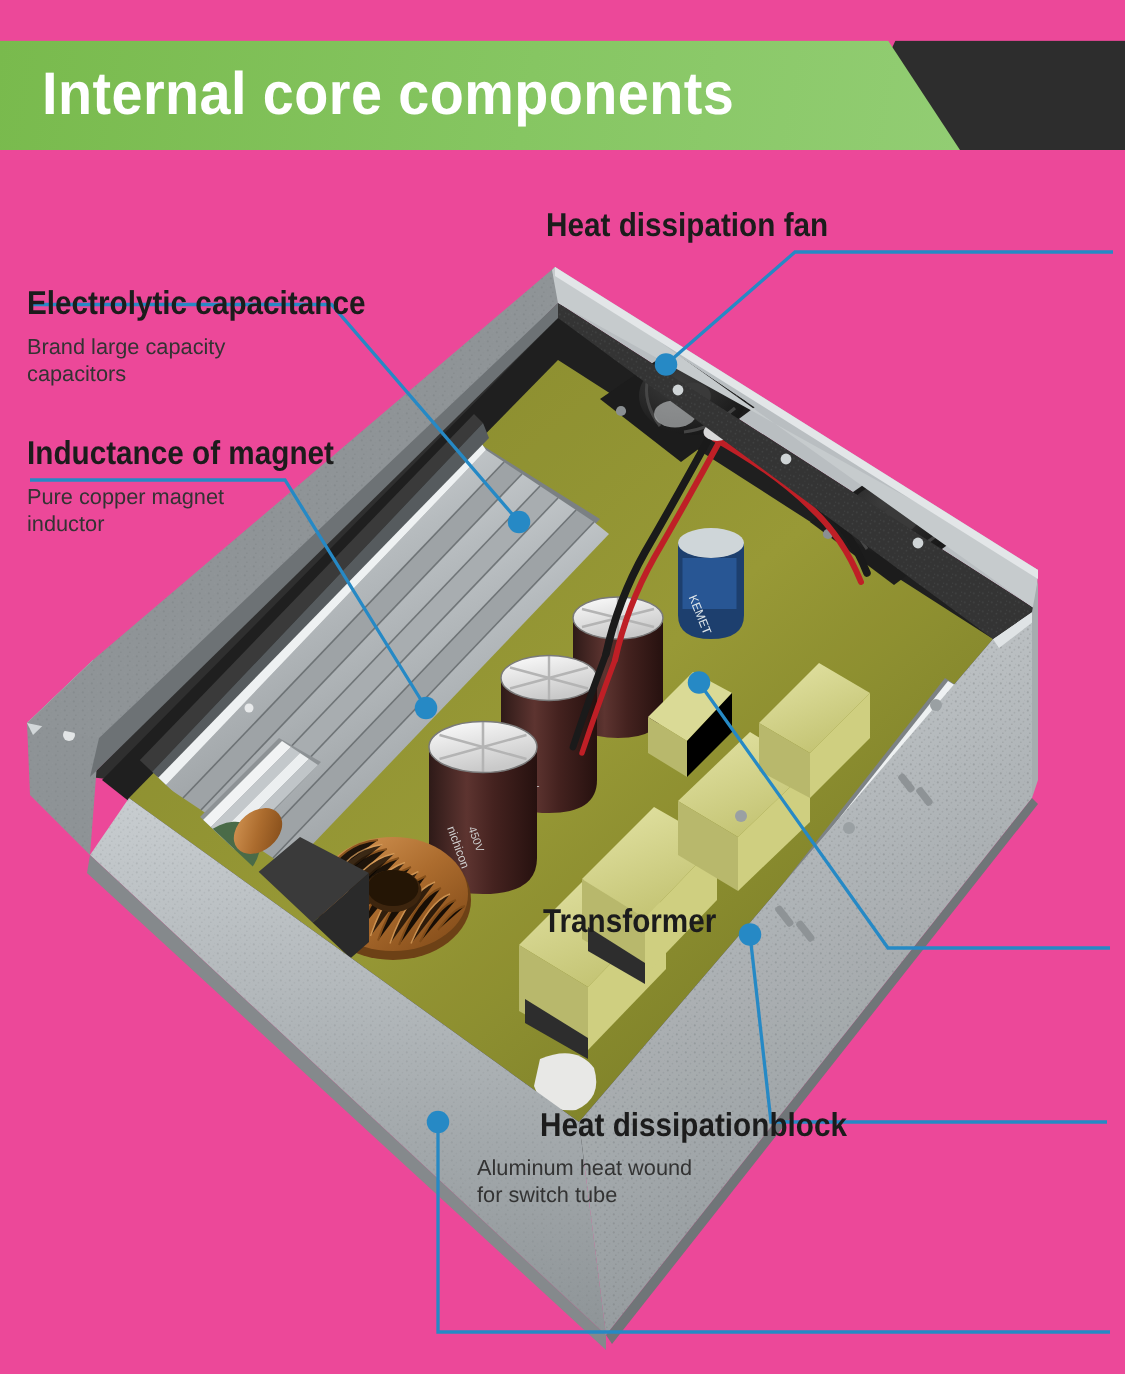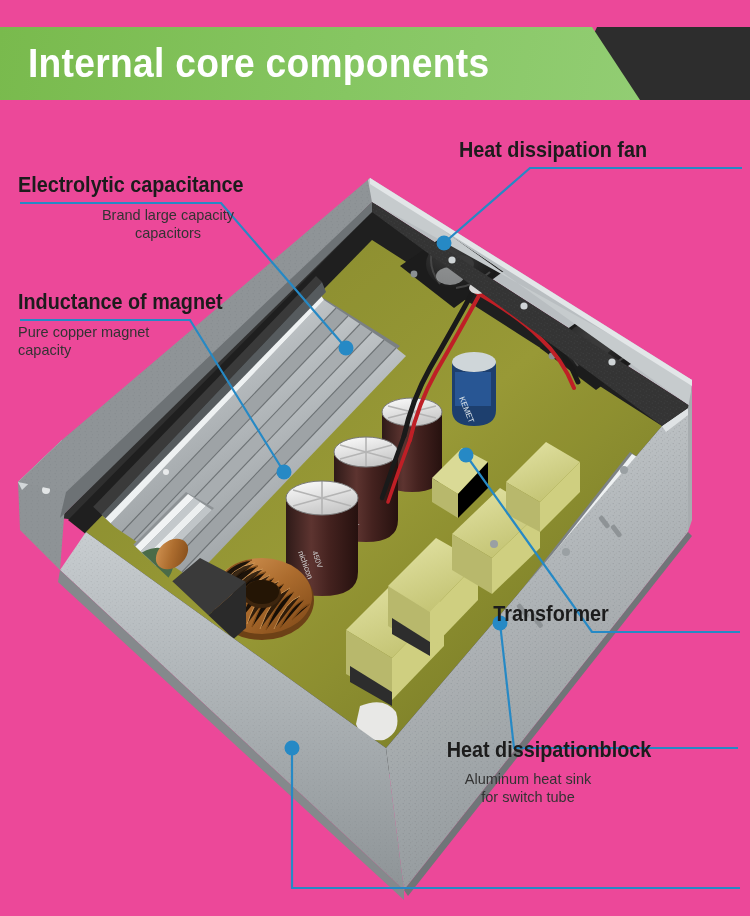--- a/index.html
+++ b/index.html
@@ -28,21 +28,21 @@
 
   
   .callout{position:absolute;}
   .co-title{font-family:"Liberation Sans Narrow","Liberation Sans",sans-serif;
     font-weight:bold;color:#1c1c1c;font-size:22px;line-height:25px;
     white-space:nowrap;transform:scaleX(.9);}
   .co-sub{font-family:"Liberation Sans","DejaVu Sans",sans-serif;
     color:#333;font-size:14.5px;line-height:17.5px;font-weight:400;}
   .co-left  .co-title{transform-origin:left center;}
   .co-right .co-title{transform-origin:right center;}
-  .co-right{text-align:center;}
+  .co-right{text-align:left;}
 
   .leader{position:absolute;left:0;top:0;pointer-events:none;}
 </style>
 </head>
 <body>
 
 <div id="stage">
 
   <div class="hdr">
     <div class="hdr-dark"></div>
@@ -479,46 +479,46 @@
     <g fill="#2689c5">
       <circle cx="346" cy="348" r="7.5"></circle>
       <circle cx="284" cy="472" r="7.5"></circle>
       <circle cx="444" cy="243" r="7.5"></circle>
       <circle cx="466" cy="455" r="7.5"></circle>
       <circle cx="500" cy="623" r="7.5"></circle>
       <circle cx="292" cy="748" r="7.5"></circle>
     </g>
   </svg>
 
-  <div class="callout co-left" style="left:18px;top:172px;width:300px;">
+  <div class="callout co-left" style="left:18px;top:189px;width:300px;">
     <div class="co-title">Electrolytic capacitance</div>
-    <div class="co-sub" style="margin-top:10px;text-align:center;">
+    <div class="co-sub" style="margin-top:10px;">
       <div>Brand large capacity</div>
       <div>capacitors</div>
     </div>
   </div>
 
   <div class="callout co-left" style="left:18px;top:289px;width:300px;">
     <div class="co-title">Inductance of magnet</div>
     <div class="co-sub" style="margin-top:10px;">
       <div>Pure copper magnet</div>
-      <div>capacity</div>
+      <div>inductor</div>
     </div>
   </div>
 
   <div class="callout co-right" style="right:8px;top:137px;width:420px;">
     <div class="co-title">Heat dissipation fan</div>
   </div>
 
   <div class="callout co-right" style="right:10px;top:601px;width:420px;">
     <div class="co-title">Transformer</div>
   </div>
 
   <div class="callout co-right" style="right:12px;top:737px;width:420px;">
     <div class="co-title">Heat dissipationblock</div>
     <div class="co-sub" style="margin-top:9px;">
-      <div>Aluminum heat sink</div>
+      <div>Aluminum heat wound</div>
       <div>for switch tube</div>
     </div>
   </div>
 
 
 </div>
 
 </body></html>

